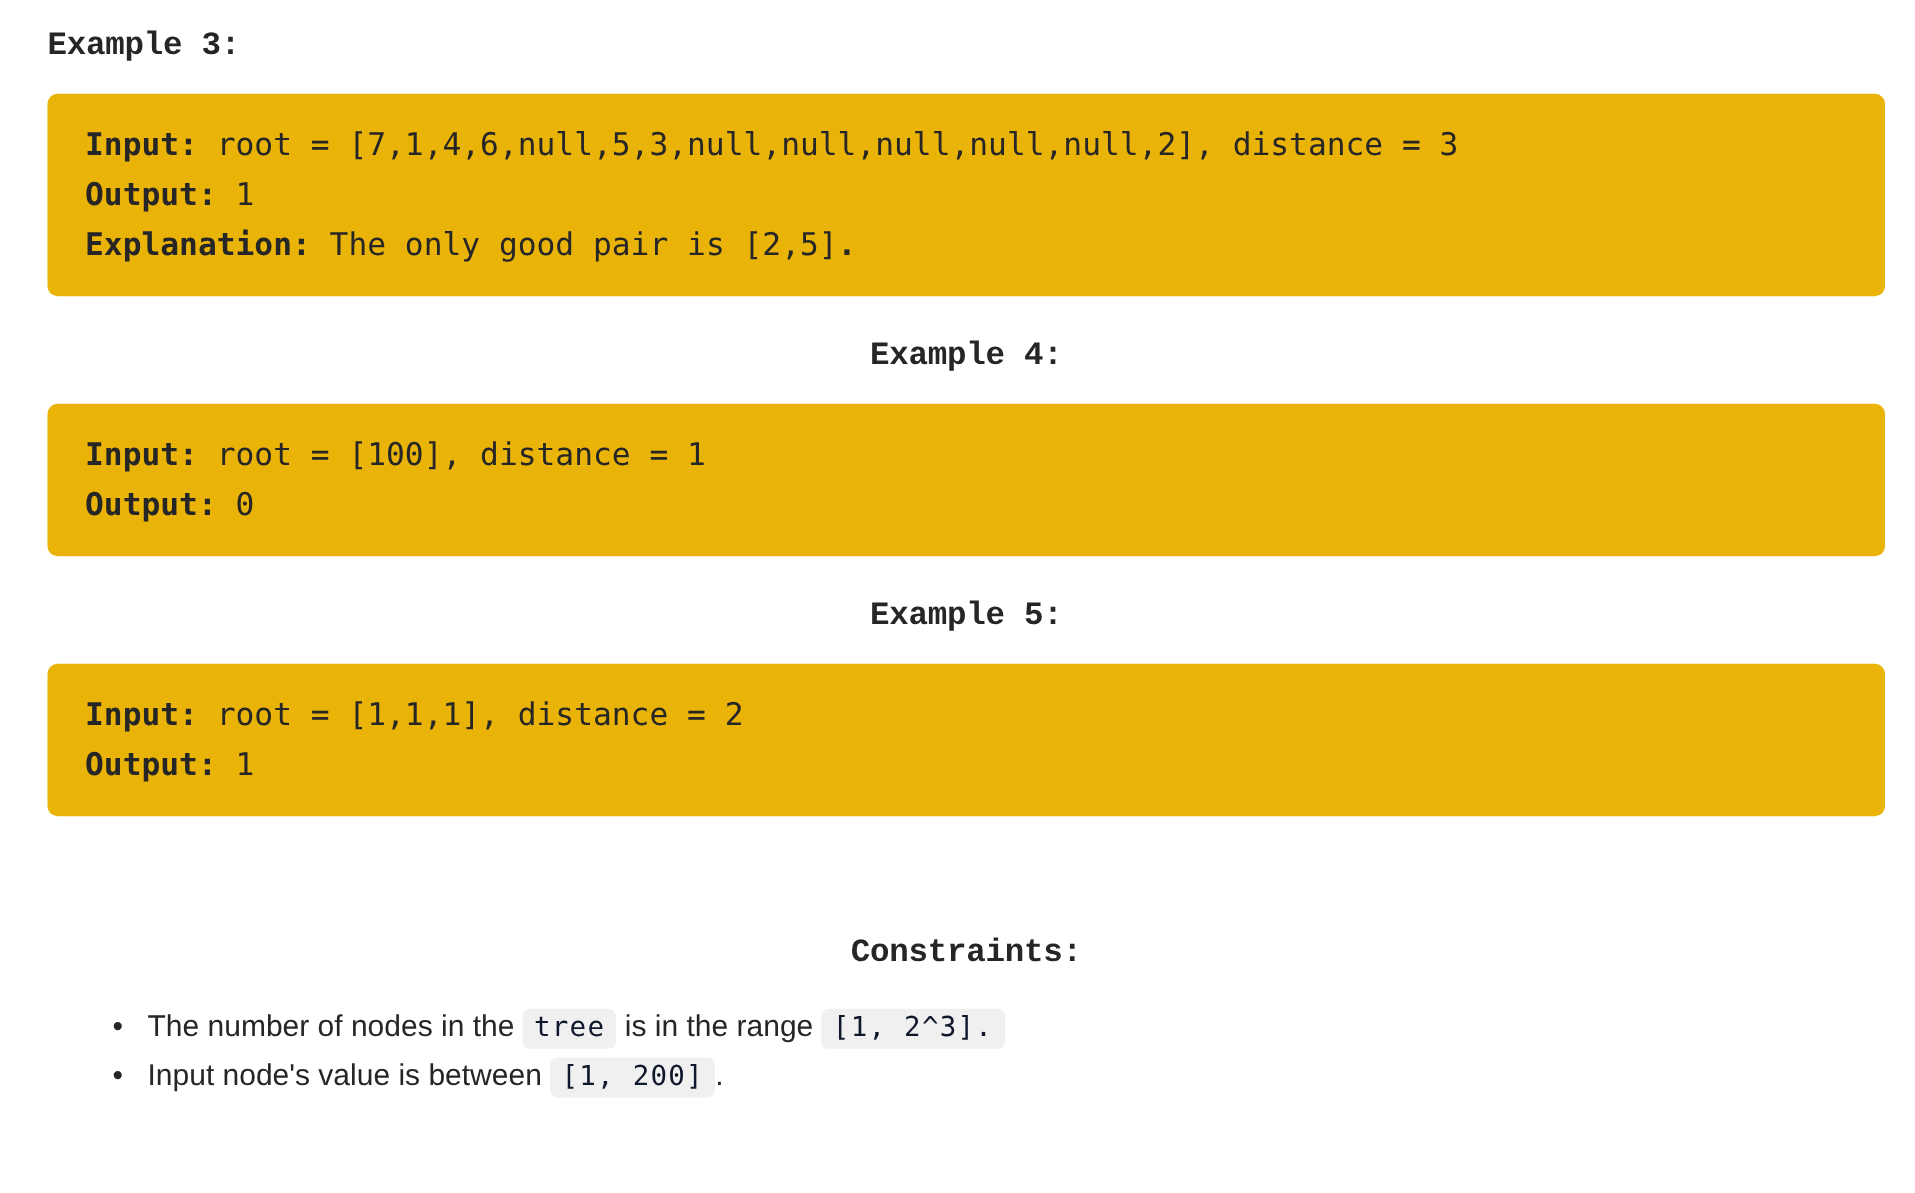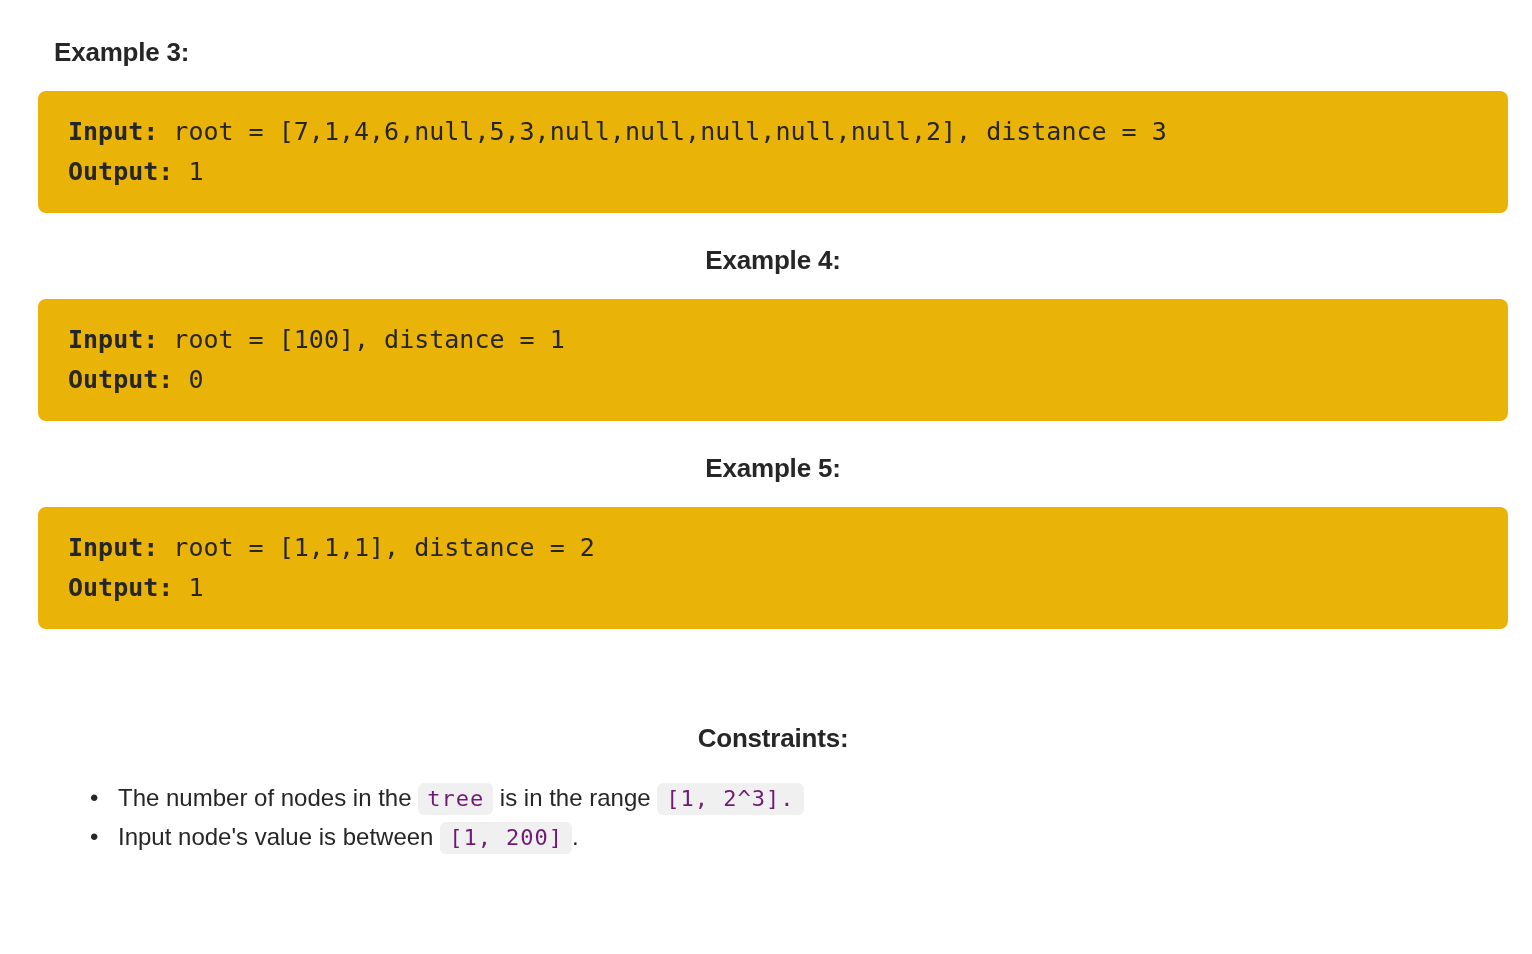--- a/index.html
+++ b/index.html
@@ -12,22 +12,23 @@
     font-family: "Liberation Sans", sans-serif;
     font-size: 24px;
     overflow: hidden;
     padding: 23px 24px 34px 38px;
   }
   .section-heading {
     font-size: 26px;
     line-height: 26px;
     font-weight: 700;
     color: #262626;
-    margin: 16px;
+    margin: 0;
     letter-spacing: -0.2px;
+    font-family: Liberation Mono, monospace;
   }
   .heading-gap { margin-top: 34px; text-align: center; }
   .constraints-heading { margin-top: 96px; text-align: center; }
   .code-block {
     background: #eab308;
     border-radius: 8px;
     margin: 26px 0 0 0;
     padding: 21px 30px;
     font-family: "DejaVu Sans Mono", monospace;
     font-size: 25px;
@@ -50,37 +51,38 @@
     content: "\2022";
     position: absolute;
     left: -28px;
     top: 0;
     color: #262626;
   }
   .inline-code {
     font-family: "DejaVu Sans Mono", monospace;
     font-size: 22px;
     letter-spacing: 1px;
-    color: #701a75;
+    color: #0f172a;
     background: #f0f0f1;
     border-radius: 6px;
     padding: 3px 9px 4px 9px;
     white-space: pre;
   }
 </style>
 </head>
 <body>
 
 <main>
 
   <section>
     <h3 class="section-heading">Example 3:</h3>
     <div class="code-block">
       <div class="code-line"><strong>Input:</strong><span> root = [7,1,4,6,null,5,3,null,null,null,null,null,2], distance = 3</span><strong></strong></div>
       <div class="code-line"><strong>Output:</strong><span> 1</span><strong></strong></div>
+      <div class="code-line"><strong>Explanation:</strong><span> The only good pair is [2,5]</span><strong>.</strong></div>
     </div>
   </section>
 
   <section>
     <h3 class="section-heading heading-gap">Example 4:</h3>
     <div class="code-block">
       <div class="code-line"><strong>Input:</strong><span> root = [100], distance = 1</span></div>
       <div class="code-line"><strong>Output:</strong><span> 0</span></div>
     </div>
   </section>

